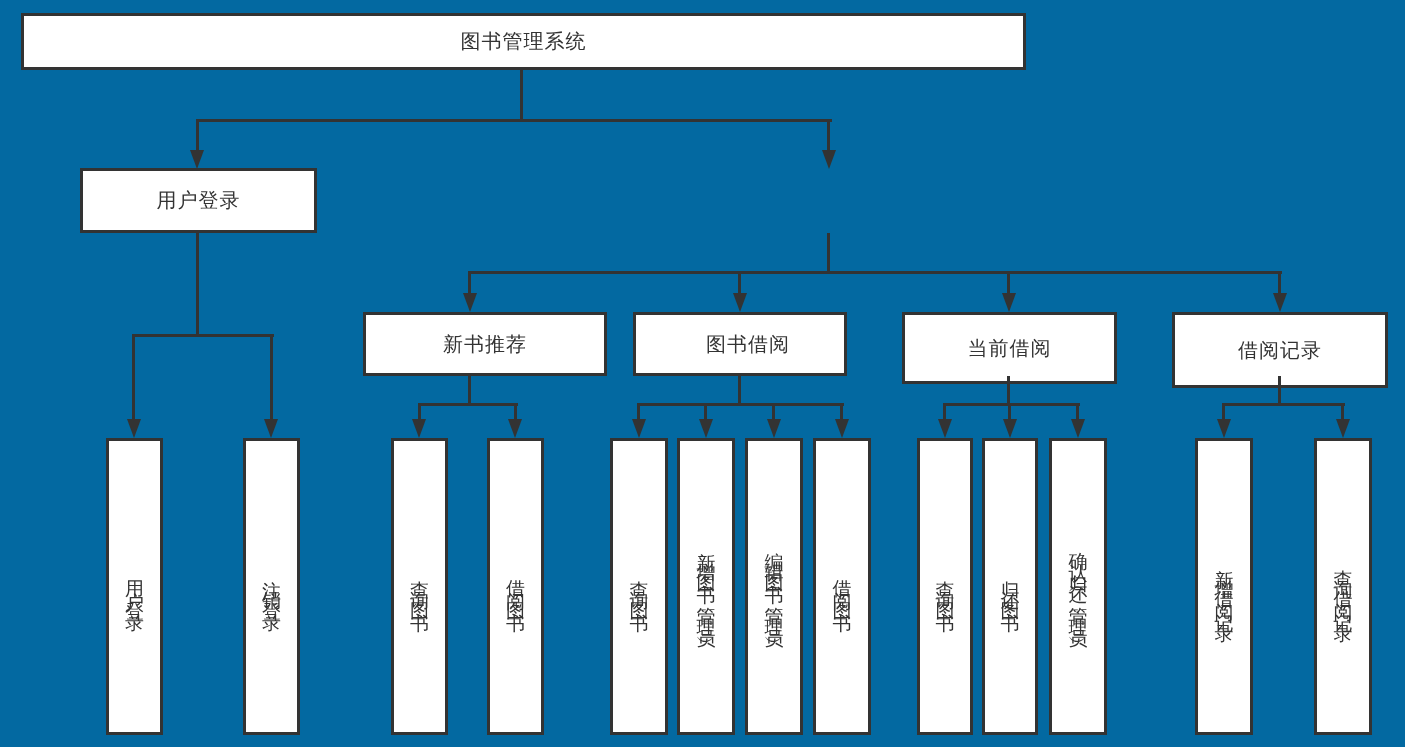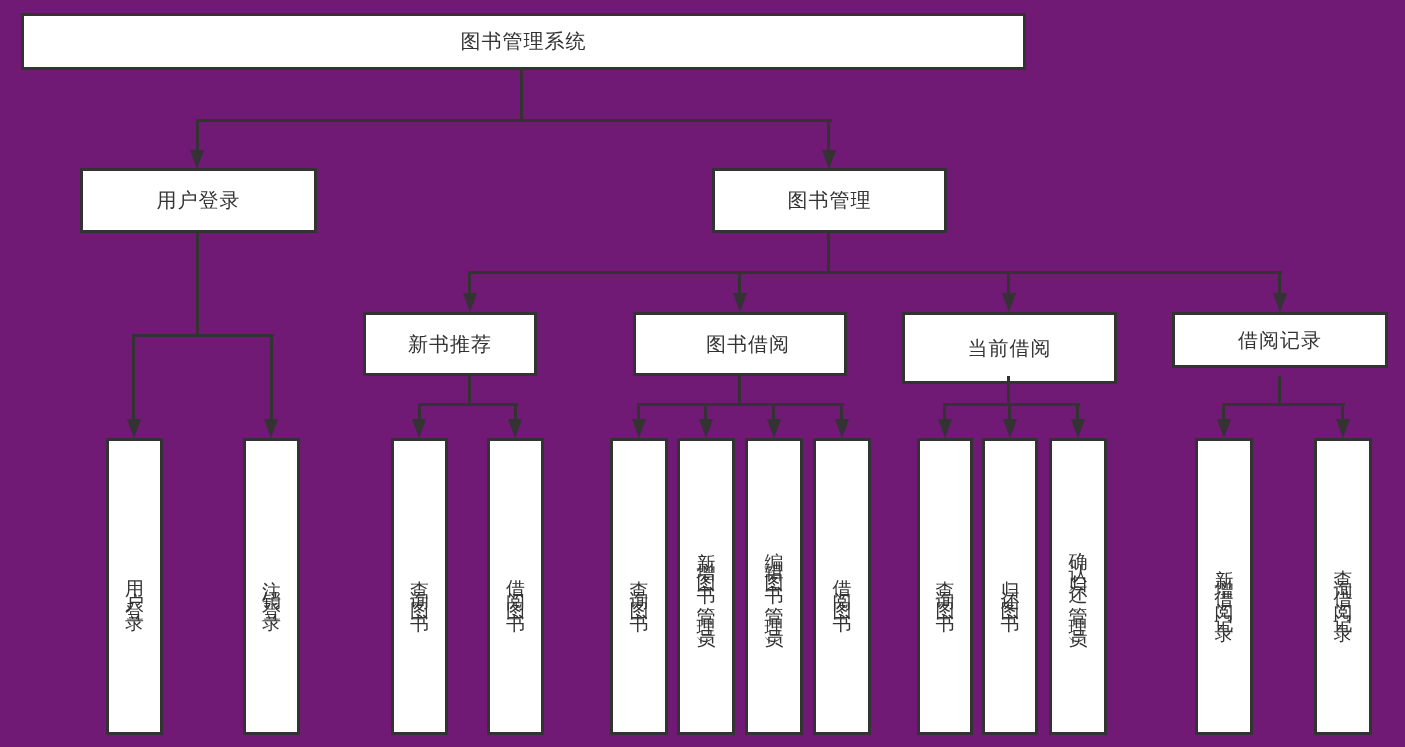--- a/index.html
+++ b/index.html
@@ -1,17 +1,17 @@
 <!DOCTYPE html>
 <html><head>
 <meta charset="utf-8">
 <style>
   html,body{margin:0;padding:0;background:#fff;}
   .canvas{
-    position:relative;width:1405px;height:747px;background:#701a75;
+    position:relative;width:1405px;height:747px;background:#0369a1;
     font-family:"Liberation Sans", sans-serif;color:#333;overflow:hidden;
   }
   .hbox{
     position:absolute;box-sizing:border-box;background:#fff;
     border:3px solid #333;display:flex;align-items:center;justify-content:center;
     font-size:20px;letter-spacing:1px;color:#333;
   }
   .vbox{
     position:absolute;box-sizing:border-box;background:#fff;
     border:3px solid #333;display:flex;align-items:center;justify-content:center;
@@ -42,52 +42,49 @@
   <div class="line" style="left:520px;top:70px;width:3px;height:51px;"></div>
   <div class="line" style="left:196px;top:119px;width:636px;height:3px;"></div>
   <div class="line" style="left:196px;top:119px;width:3px;height:33px;"></div>
   <div class="arrow" style="left:190px;top:150px;"></div>
   <div class="line" style="left:827px;top:119px;width:3px;height:33px;"></div>
   <div class="arrow" style="left:822px;top:150px;"></div>
 
   <div class="hbox" style="left:80px;top:168px;width:237px;height:65px;">
     <span>用户登录</span>
   </div>
-  <div class="hbox" style="left:712px;top:168px;width:235px;height:65px;">
-    <span>图书管理</span>
-  </div>
 
   <div class="line" style="left:196px;top:233px;width:3px;height:103px;"></div>
   <div class="line" style="left:133px;top:334px;width:141px;height:3px;"></div>
   <div class="line" style="left:132px;top:334px;width:3px;height:86px;"></div>
   <div class="arrow" style="left:127px;top:419px;"></div>
   <div class="line" style="left:270px;top:334px;width:3px;height:86px;"></div>
   <div class="arrow" style="left:264px;top:419px;"></div>
 
   <div class="line" style="left:827px;top:233px;width:3px;height:41px;"></div>
   <div class="line" style="left:468px;top:271px;width:814px;height:3px;"></div>
   <div class="line" style="left:468px;top:271px;width:3px;height:26px;"></div>
   <div class="arrow" style="left:463px;top:293px;"></div>
   <div class="line" style="left:738px;top:271px;width:3px;height:26px;"></div>
   <div class="arrow" style="left:733px;top:293px;"></div>
   <div class="line" style="left:1007px;top:271px;width:3px;height:26px;"></div>
   <div class="arrow" style="left:1002px;top:293px;"></div>
   <div class="line" style="left:1278px;top:271px;width:3px;height:26px;"></div>
   <div class="arrow" style="left:1273px;top:293px;"></div>
 
-  <div class="hbox" style="left:363px;top:312px;width:174px;height:64px;">
+  <div class="hbox" style="left:363px;top:312px;width:244px;height:64px;">
     <span>新书推荐</span>
   </div>
   <div class="hbox" style="left:633px;top:312px;width:214px;height:64px;padding-left:16px;">
     <span>图书借阅</span>
   </div>
   <div class="hbox" style="left:902px;top:312px;width:215px;height:72px;">
     <span>当前借阅</span>
   </div>
-  <div class="hbox" style="left:1172px;top:312px;width:216px;height:56px;">
+  <div class="hbox" style="left:1172px;top:312px;width:216px;height:76px;">
     <span>借阅记录</span>
   </div>
 
   <div class="line" style="left:468px;top:376px;width:3px;height:30px;"></div>
   <div class="line" style="left:418px;top:403px;width:100px;height:3px;"></div>
   <div class="line" style="left:418px;top:403px;width:3px;height:18px;"></div>
   <div class="arrow" style="left:412px;top:419px;"></div>
   <div class="line" style="left:514px;top:403px;width:3px;height:18px;"></div>
   <div class="arrow" style="left:508px;top:419px;"></div>
 

